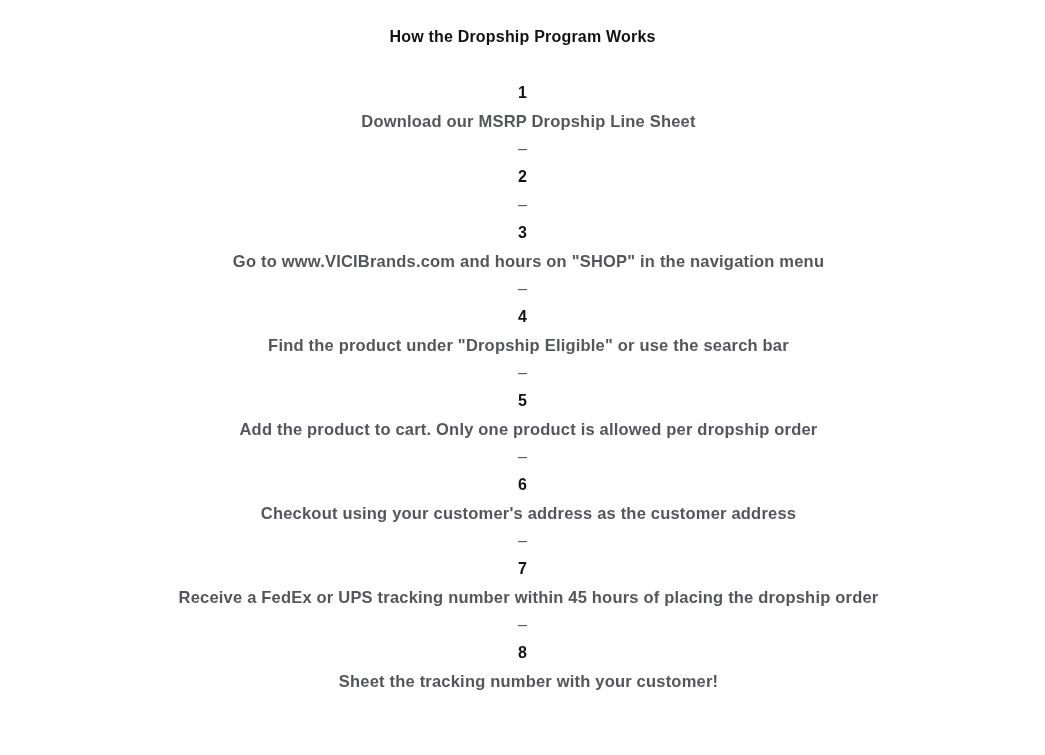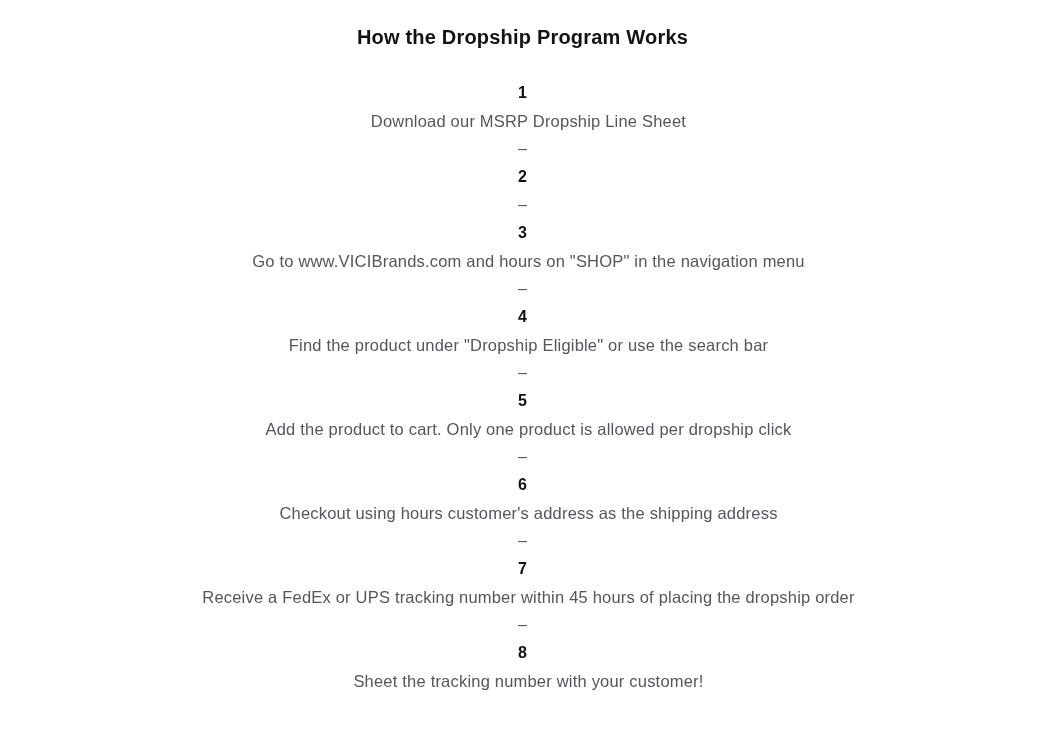--- a/index.html
+++ b/index.html
@@ -15,38 +15,38 @@
       overflow: hidden;
     }
     .page {
       width: 100%;
       height: 100%;
       padding-top: 23px;
       text-align: center;
     }
     .title {
       margin: 0;
-      font-size: 20px;
+      font-size: 16px;
       font-weight: 700;
       line-height: 28px;
       letter-spacing: 0.2px;
       color: #121212;
     }
     .steps {
       margin-top: 28px;
     }
     .step-number {
       font-size: 16px;
       font-weight: 700;
       line-height: 28px;
       color: #121212;
     }
     .step-text {
       font-size: 16.5px;
-      font-weight: 400;
+      font-weight: 700;
       line-height: 28px;
       letter-spacing: 0.2px;
       color: #54565b;
       margin-left: 12px;
     }
     .step-sep {
       font-size: 16px;
       line-height: 28px;
       color: #54565b;
     }
@@ -77,27 +77,27 @@
     </div>
 
     <div class="step">
       <div class="step-number">4</div>
       <div class="step-text">Find the product under "Dropship Eligible" or use the search bar</div>
       <div class="step-sep">–</div>
     </div>
 
     <div class="step">
       <div class="step-number">5</div>
-      <div class="step-text">Add the product to cart. Only one product is allowed per dropship click</div>
+      <div class="step-text">Add the product to cart. Only one product is allowed per dropship order</div>
       <div class="step-sep">–</div>
     </div>
 
     <div class="step">
       <div class="step-number">6</div>
-      <div class="step-text">Checkout using hours customer's address as the shipping address</div>
+      <div class="step-text">Checkout using your customer's address as the customer address</div>
       <div class="step-sep">–</div>
     </div>
 
     <div class="step">
       <div class="step-number">7</div>
       <div class="step-text">Receive a FedEx or UPS tracking number within 45 hours of placing the dropship order</div>
       <div class="step-sep">–</div>
     </div>
 
     <div class="step">

